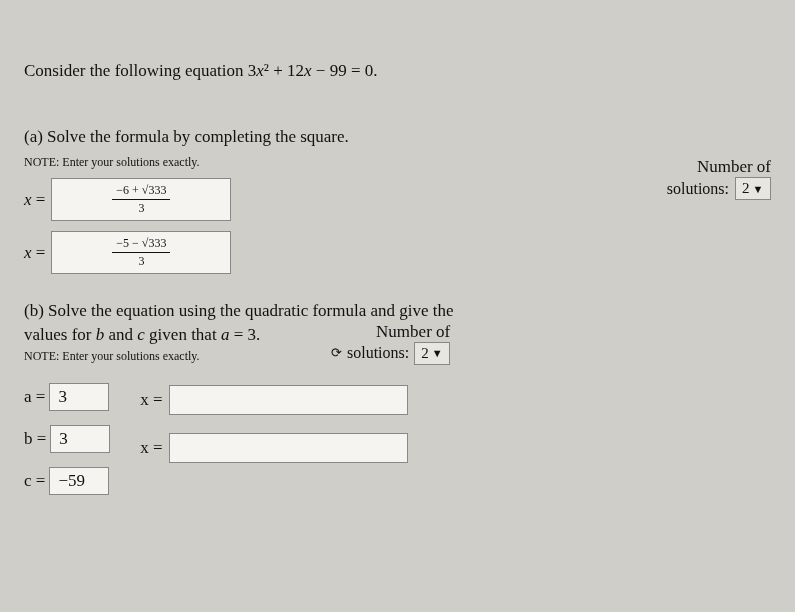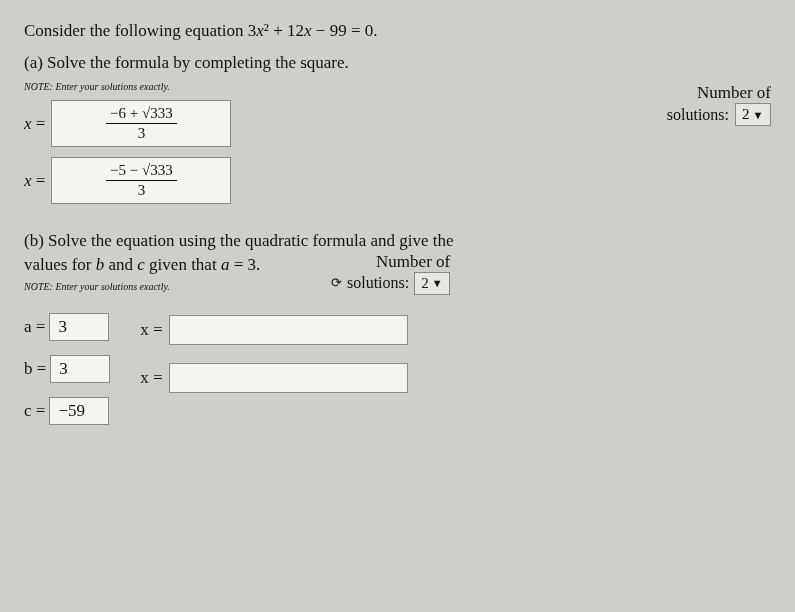--- a/index.html
+++ b/index.html
@@ -8,24 +8,24 @@
       font-family: "Times New Roman", Times, serif;
       width: 795px;
       min-height: 612px;
       padding: 18px 24px;
       font-size: 17px;
       color: #111;
     }
     .problem-text {
       line-height: 1.5;
       margin-bottom: 6px;
+      margin-top: 40px;
     }
     .note-text {
-      font-style: italic;
-      font-size: 10px;
+      font-size: 12px;
       margin-bottom: 8px;
     }
     .section-a {
       display: flex;
       align-items: flex-start;
       margin-bottom: 10px;
     }
     .solutions-col {
       display: flex;
       flex-direction: column;
@@ -85,21 +85,21 @@
       display: flex;
       align-items: center;
       justify-content: center;
       font-size: 17px;
     }
     .fraction {
       display: inline-flex;
       flex-direction: column;
       align-items: center;
       vertical-align: middle;
-      font-size: 15px;
+      font-size: 12px;
     }
     .fraction-num {
       border-bottom: 1px solid #111;
       padding: 0 4px 1px 4px;
       text-align: center;
     }
     .fraction-den {
       padding: 1px 4px 0 4px;
       text-align: center;
     }

